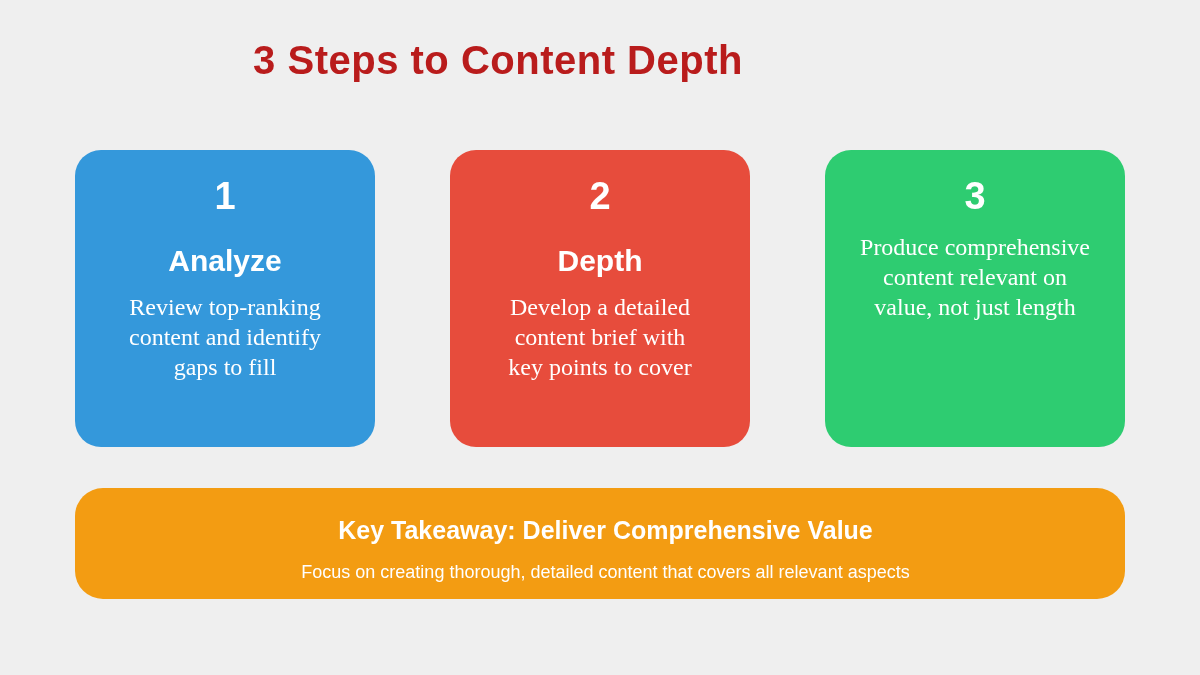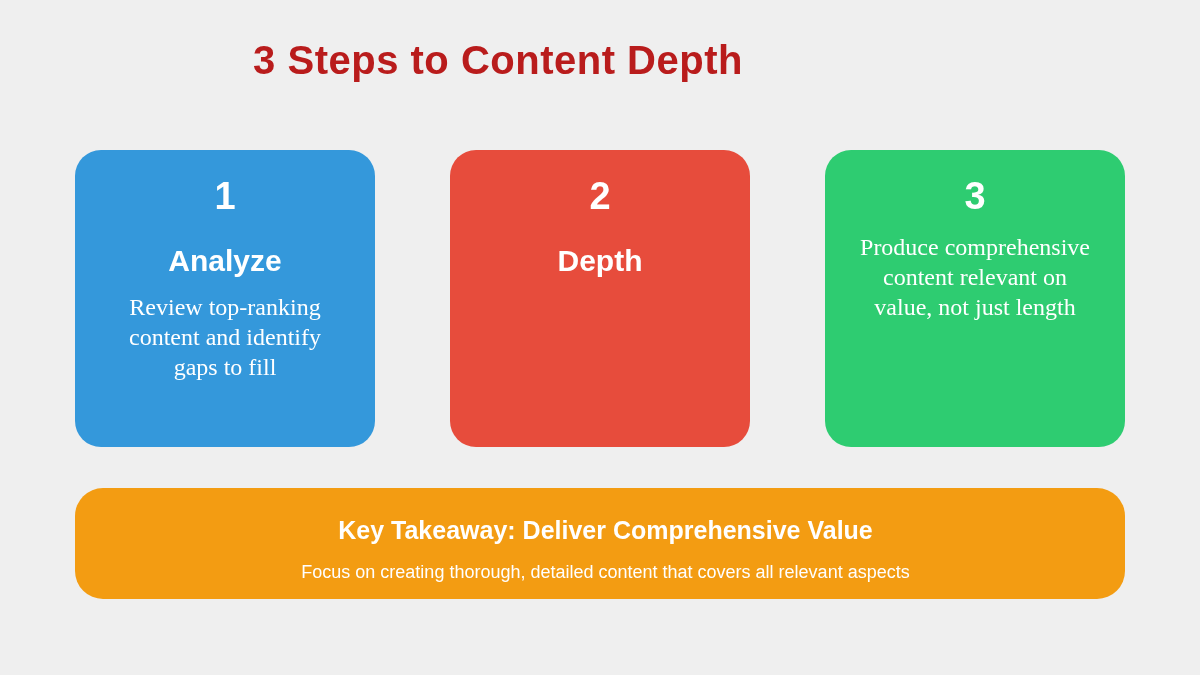--- a/index.html
+++ b/index.html
@@ -94,20 +94,23 @@
       <div class="card-number">1</div>
       <div class="card-title">Analyze</div>
       <div class="card-desc">Review top-ranking
 content and identify
 gaps to fill</div>
     </div>
 
     <div class="step-card" style="background-color: rgb(231, 76, 60);">
       <div class="card-number">2</div>
       <div class="card-title">Depth</div>
+      <div class="card-desc">Develop a detailed
+content brief with
+key points to cover</div>
     </div>
 
     <div class="step-card" style="background-color: rgb(46, 204, 113);">
       <div class="card-number">3</div>
       <div class="card-desc">Produce comprehensive
 content relevant on
 value, not just length</div>
     </div>
 
   </div>

